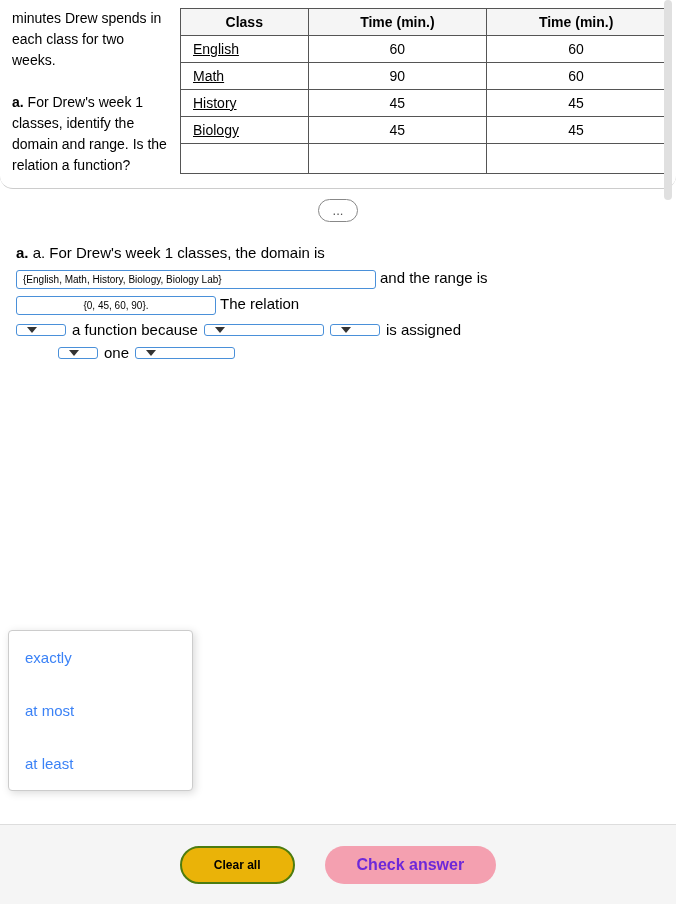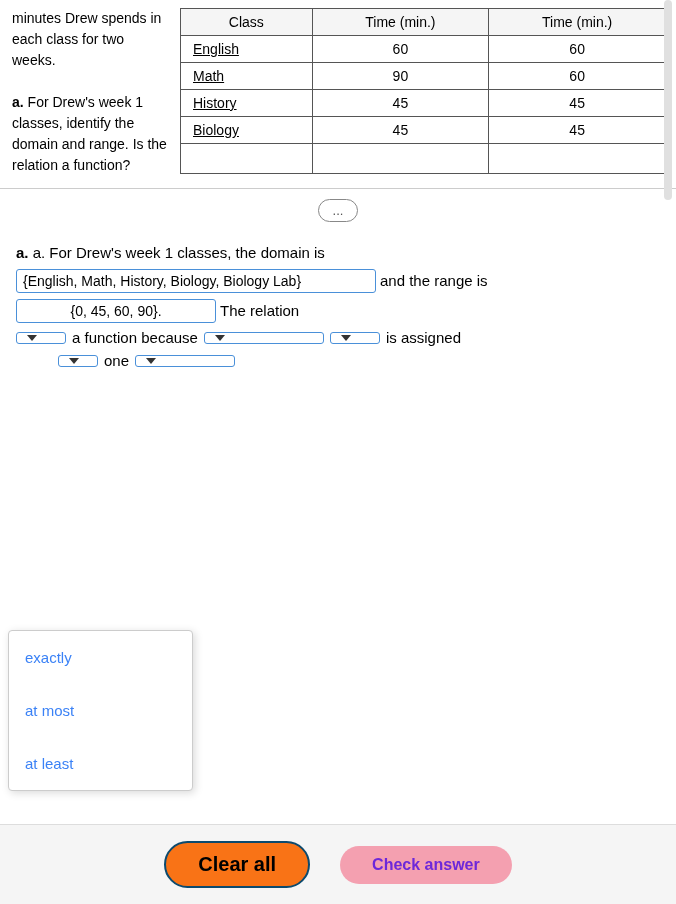--- a/index.html
+++ b/index.html
@@ -10,20 +10,21 @@
       width: 676px;
       min-height: 904px;
       overflow-x: hidden;
       position: relative;
     }
 
     .top-section {
       display: flex;
       border-bottom: 1px solid #ccc;
       padding: 8px 0 12px 0;
+      border-radius: 13px;
     }
 
     .left-text {
       width: 180px;
       padding: 0 12px;
       font-size: 14px;
       line-height: 1.5;
     }
 
     .left-text strong {
@@ -41,21 +42,21 @@
     }
 
     table th, table td {
       border: 1px solid #555;
       padding: 5px 12px;
       text-align: center;
       font-size: 14px;
     }
 
     table th {
-      font-weight: normal;
+      font-weight: bold;
       background: #f5f5f5;
     }
 
     table td:first-child {
       text-align: left;
       text-decoration: underline;
     }
 
     .collapse-btn {
       display: flex;
@@ -92,21 +93,21 @@
       flex-wrap: wrap;
       gap: 4px;
       margin-bottom: 6px;
       font-size: 15px;
     }
 
     .answer-box {
       border: 1.5px solid #4a90d9;
       border-radius: 3px;
       padding: 3px 6px;
-      font-size: 14px;
+      font-size: 10px;
       background: #fff;
       min-width: 120px;
     }
 
     .answer-box.wide {
       min-width: 360px;
     }
 
     .answer-box.medium {
       min-width: 200px;
@@ -186,25 +187,25 @@
       height: 80px;
       background: #f5f5f5;
       border-top: 1px solid #ddd;
       display: flex;
       align-items: center;
       justify-content: center;
       gap: 30px;
     }
 
     .clear-all-btn {
-      border: 2px solid #0c4a6e;
+      border: 2px solid #4d7c0f;
       border-radius: 30px;
-      background: #f97316;
+      background: #eab308;
       padding: 10px 32px;
-      font-size: 20px;
+      font-size: 12px;
       font-weight: bold;
       cursor: pointer;
     }
 
     .check-answer-btn {
       border: none;
       border-radius: 30px;
       background: #f4a0b0;
       padding: 10px 32px;
       font-size: 16px;

